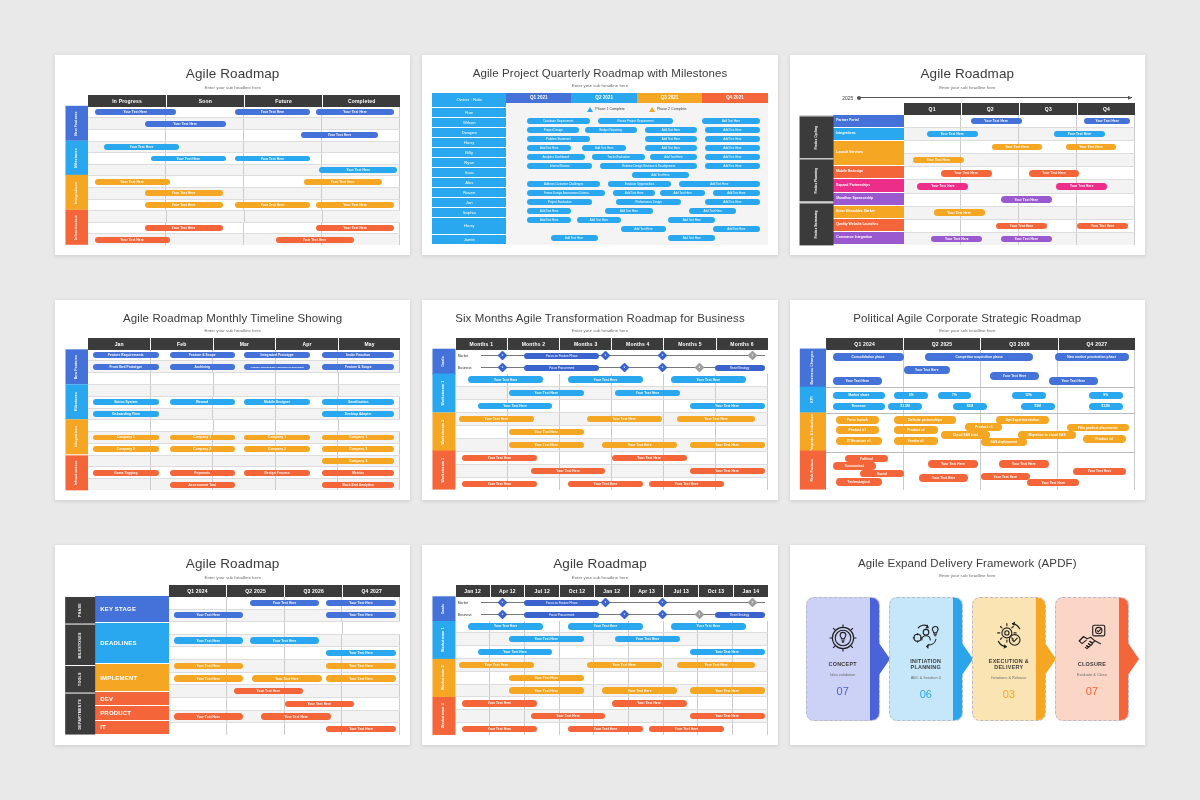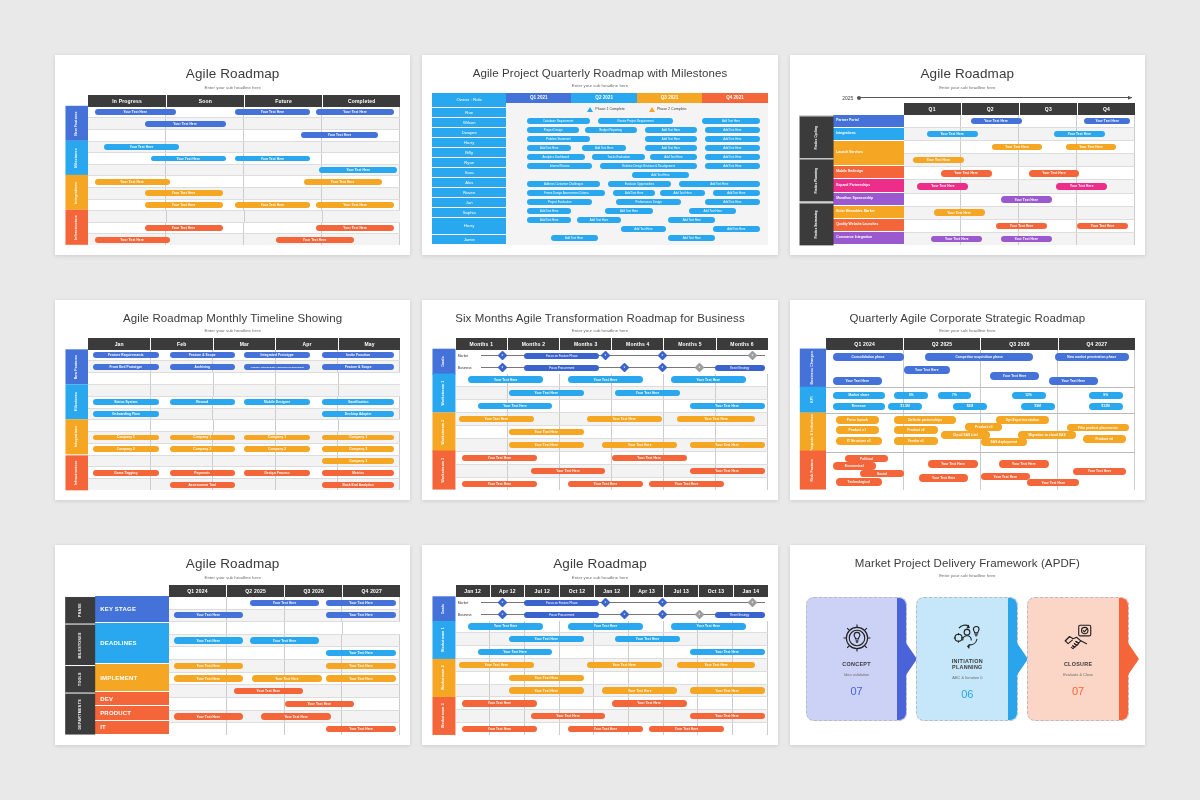--- a/index.html
+++ b/index.html
@@ -786,21 +786,21 @@
               <div class="bar c-orange" style="left:36%;width:24%">Your Text Here</div>
               <div class="bar c-orange" style="left:62%;width:24%">Your Text Here</div>
             </div>
           </div>
         </div>
       </div>
     </div>
   </div>
 
   <div class="slide">
-    <div class="s-title sm">Quarterly Agile Corporate Strategic Roadmap</div>
+    <div class="s-title sm">Political Agile Corporate Strategic Roadmap</div>
     <div class="s-sub">Enter your sub headline here</div>
     <div class="board">
       <div class="gantt">
         <div class="vleft" style="width:8%;margin-top:11px;">
           <div class="vcell" style="flex:3;background:#4472d8">Business Changes</div>
           <div class="vcell" style="flex:2;background:#29a8ef">KPI</div>
           <div class="vcell" style="flex:3;background:#f5a623">Projects &amp; Initiatives</div>
           <div class="vcell" style="flex:3;background:#f4663a">Risk Factors</div>
         </div>
         <div class="grid">
@@ -1178,21 +1178,21 @@
               <div class="bar c-orange" style="left:36%;width:24%">Your Text Here</div>
               <div class="bar c-orange" style="left:62%;width:24%">Your Text Here</div>
             </div>
           </div>
         </div>
       </div>
     </div>
   </div>
 
   <div class="slide">
-    <div class="s-title sm">Market Project Delivery Framework (APDF)</div>
+    <div class="s-title sm">Agile Expand Delivery Framework (APDF)</div>
     <div class="s-sub">Enter your sub headline here</div>
     <div class="board">
       <div class="apdf">
 
         <div class="card" style="background:#ccd2f5">
           <div class="stripe" style="background:#4a63d8"></div>
           <div class="arrow" style="border-left:11px solid #4a63d8"></div>
           <svg class="ico" viewBox="0 0 48 48">
             <g fill="none" stroke="#222" stroke-width="1.6">
               <circle cx="24" cy="24" r="15"></circle>
@@ -1221,20 +1221,39 @@
               <path d="M13 14c3-4 9-5 13-3M38 30c-1 5-6 8-11 8"></path>
               <path d="M26 11l1 2.5-2.6.3zM27 38.5l-2 1.4 1.6 2z"></path>
             </g>
           </svg>
           <div class="c-name" style="white-space:pre-line">INITIATION
 PLANNING</div>
           <div class="c-desc">ABC &amp; Iteration 0</div>
           <div class="c-num" style="color:#2aa5ec">06</div>
         </div>
 
+        <div class="card" style="background:#fbe4b4">
+          <div class="stripe" style="background:#f5a623"></div>
+          <div class="arrow" style="border-left:11px solid #f5a623"></div>
+          <svg class="ico" viewBox="0 0 48 48">
+            <g fill="none" stroke="#222" stroke-width="1.6" stroke-linecap="round">
+              <circle cx="21" cy="21" r="7"></circle>
+              <circle cx="21" cy="21" r="3"></circle>
+              <path d="M21 11v-3M21 34v-3M11 21H8M34 21h-3M14 14l-2-2M28 28l2 2M28 14l2-2M14 28l-2 2"></path>
+              <circle cx="32" cy="31" r="7.5"></circle>
+              <path d="M28.5 31l2.5 2.5 4.5-5"></path>
+              <path d="M9 33c2 4 6 7 11 7.5M39 15c-2-4-6-6.5-10-7"></path>
+              <path d="M20 40.5l-2.5 1.5.5-3.3zM29 8l2.6-1.5-.7 3.2z"></path>
+            </g>
+          </svg>
+          <div class="c-name" style="white-space:pre-line">EXECUTION &amp;
+DELIVERY</div>
+          <div class="c-desc">Iterations &amp; Release</div>
+          <div class="c-num" style="color:#f5a623">03</div>
+        </div>
 
         <div class="card" style="background:#fbd5c5">
           <div class="stripe" style="background:#f4663a"></div>
           <div class="arrow" style="border-left:11px solid #f4663a"></div>
           <svg class="ico" viewBox="0 0 48 48">
             <g fill="none" stroke="#222" stroke-width="1.6" stroke-linecap="round" stroke-linejoin="round">
               <rect x="25" y="6" width="17" height="15" rx="2"></rect>
               <circle cx="33.5" cy="13.5" r="4.5"></circle>
               <path d="M31.3 13.7l1.7 1.7 3-3.6"></path>
               <path d="M6 28l6-6 5 3 5-2 6 5-3 3-4-2"></path>

